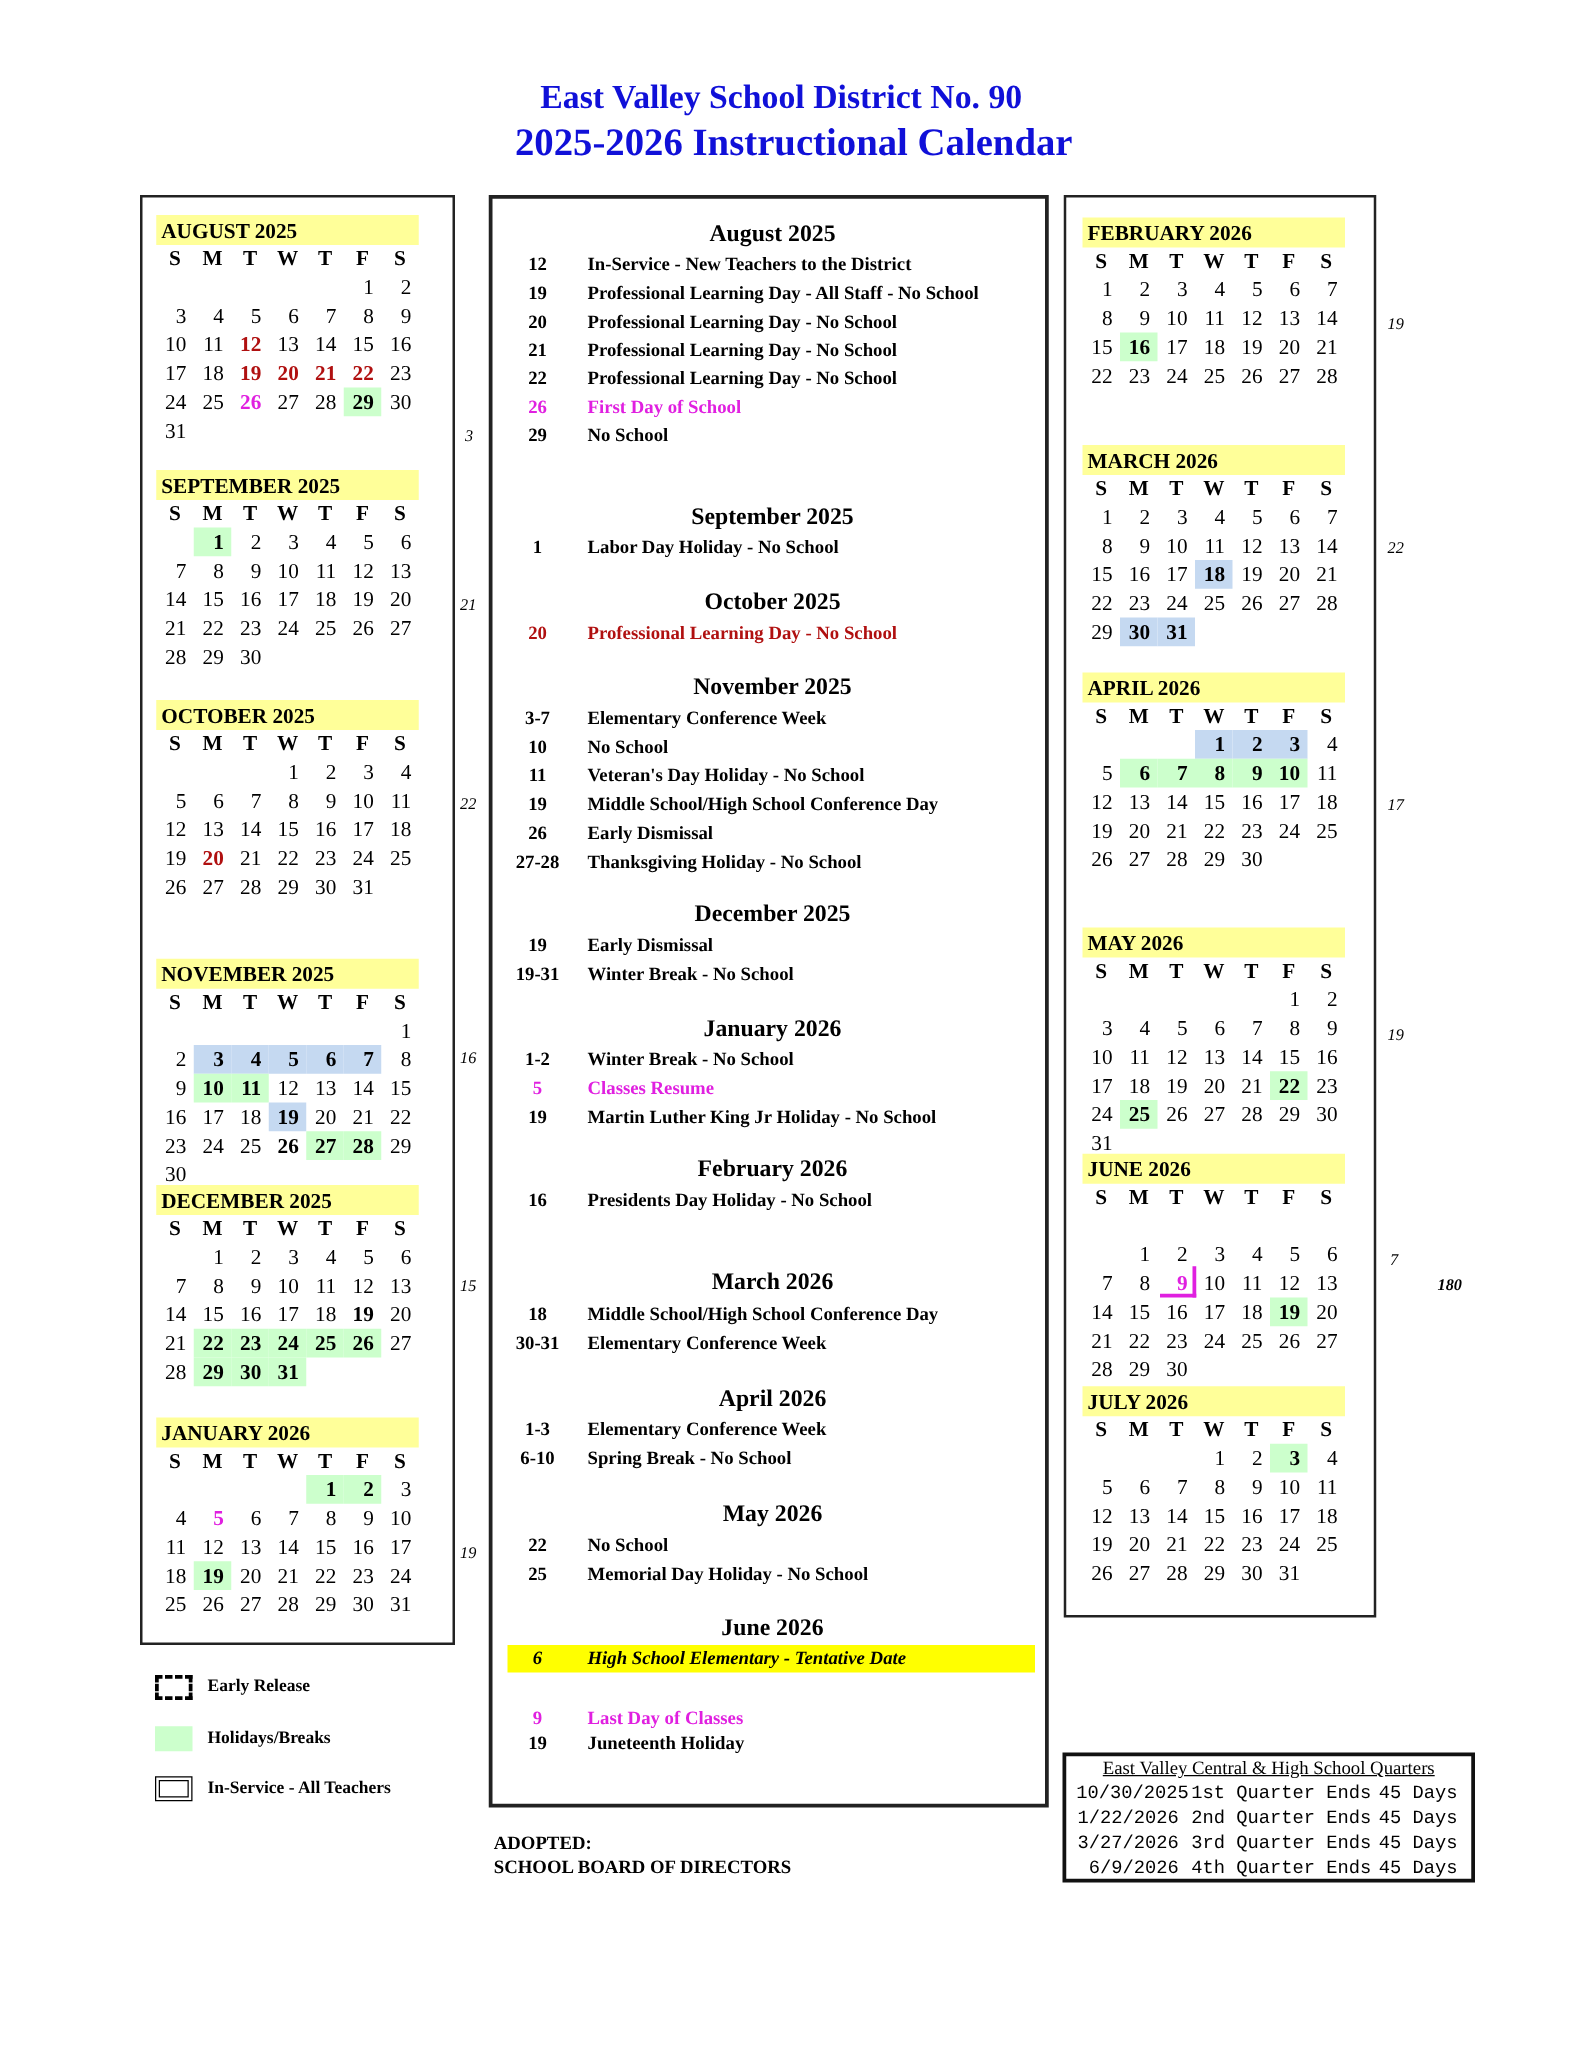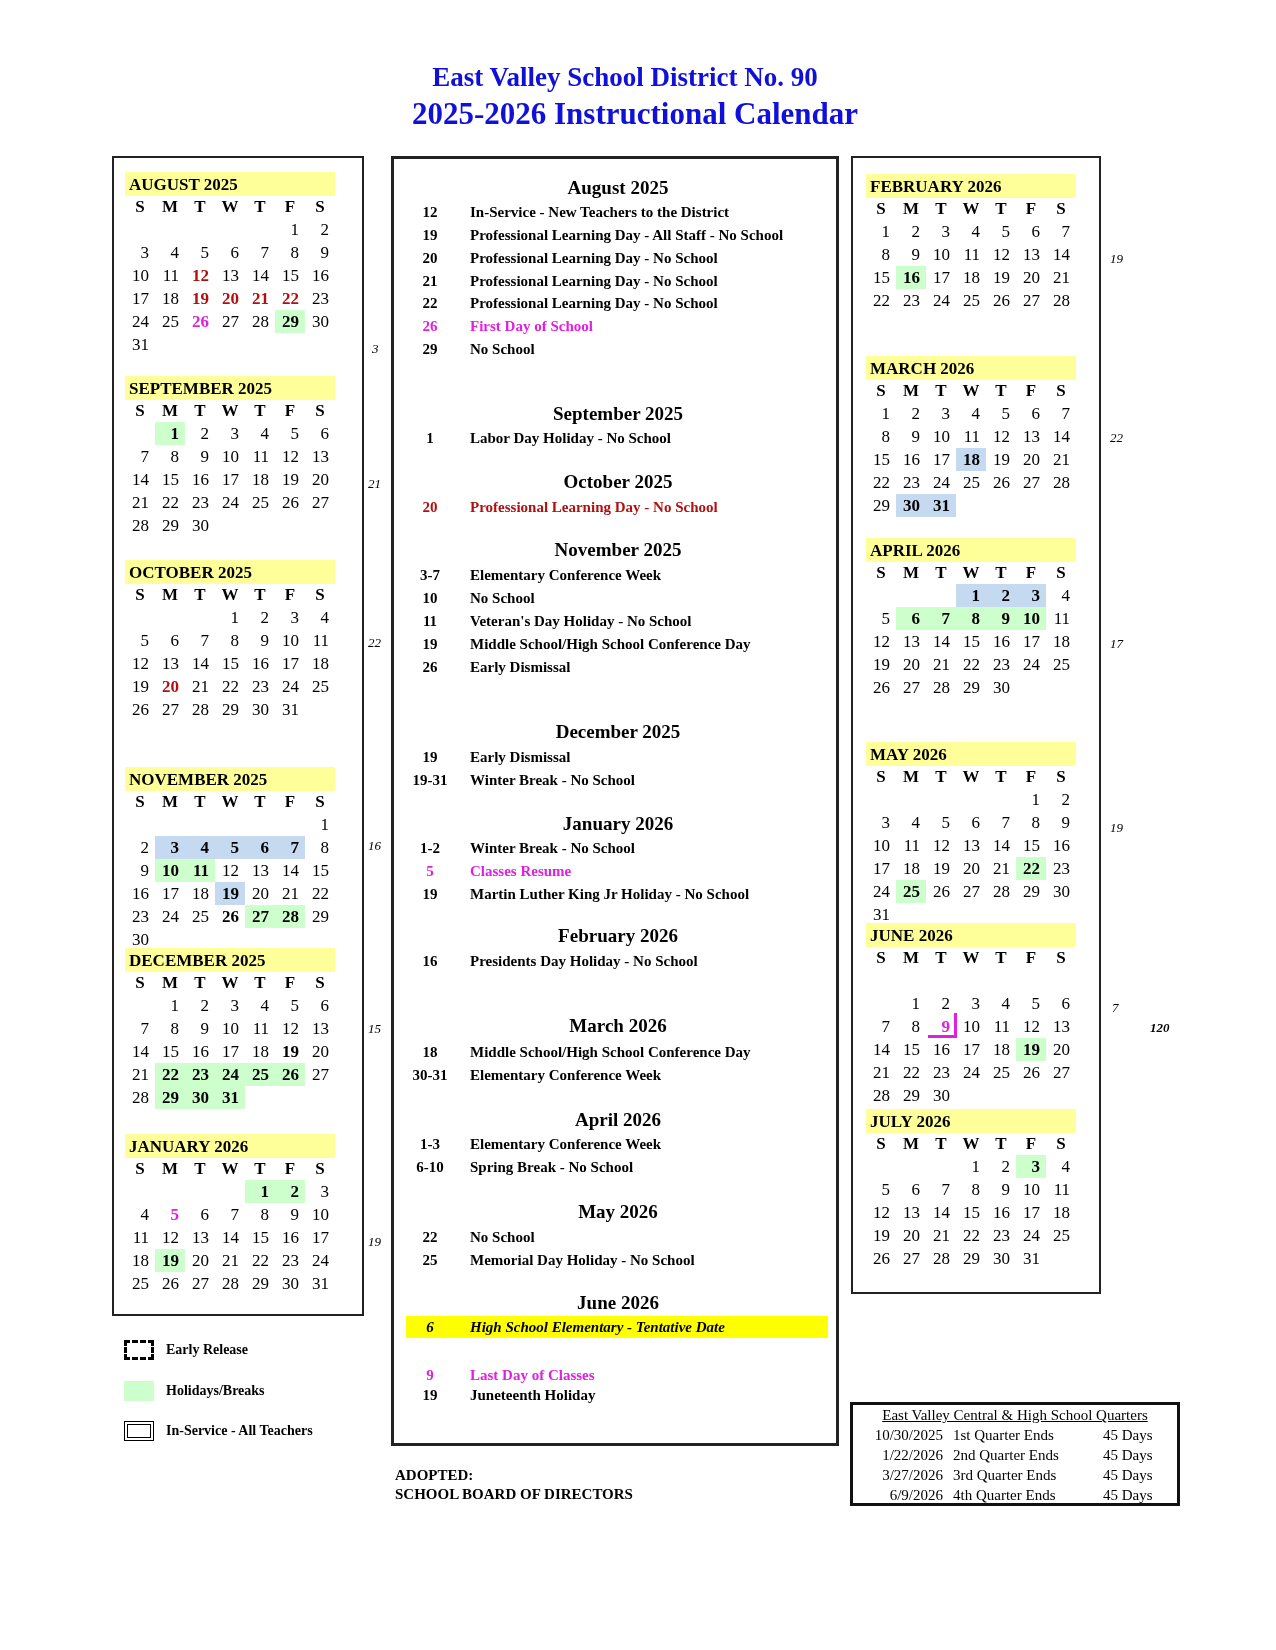--- a/index.html
+++ b/index.html
@@ -47,21 +47,21 @@
   .sw.dash { border:3px dashed #000; }
   .sw.green { background:#ccffcc; }
   .sw.double { border:4px double #000; }
 
   .adopted { position:absolute; left:395px; top:1466px; font-weight:bold; font-size:15px; line-height:19px; }
 
   .quarters { position:absolute; left:850px; top:1402px; width:330px; height:104px; border:3px solid #111;
               box-sizing:border-box; font-size:15px; }
   .quarters .qh { text-align:center; text-decoration:underline; height:20px; line-height:20px; }
   .qrow { position:relative; height:20px; line-height:20px; }
-  .qrow span { position:absolute; }
+  .qrow span { position:absolute;font-family:Liberation Mono, monospace; }
   .qrow .qd { left:8px; width:82px; text-align:right; }
   .qrow .ql { left:100px; }
   .qrow .qn { left:250px; }
 </style>
 </head>
 <body>
 
 <div class="abs title1">East Valley School District No. 90</div>
 <div class="abs title2">2025-2026 Instructional Calendar</div>
 
@@ -119,20 +119,24 @@
       <span class="d">11</span>
       <span class="t">Veteran's Day Holiday - No School</span>
     </div>
     <div class="ev" style="top: 474px;">
       <span class="d">19</span>
       <span class="t">Middle School/High School Conference Day</span>
     </div>
     <div class="ev" style="top: 497px;">
       <span class="d">26</span>
       <span class="t">Early Dismissal</span>
+    </div>
+    <div class="ev" style="top: 520px;">
+      <span class="d">27-28</span>
+      <span class="t">Thanksgiving Holiday - No School</span>
     </div>
     <div class="ev-month" style="top: 562px;">December 2025</div>
     <div class="ev" style="top: 587px;">
       <span class="d">19</span>
       <span class="t">Early Dismissal</span>
     </div>
     <div class="ev" style="top: 610px;">
       <span class="d">19-31</span>
       <span class="t">Winter Break - No School</span>
     </div>
@@ -776,21 +780,21 @@
     <div class="count" style="left: 368px; top: 476px;">21</div>
     <div class="count" style="left: 368px; top: 635px;">22</div>
     <div class="count" style="left: 368px; top: 838px;">16</div>
     <div class="count" style="left: 368px; top: 1021px;">15</div>
     <div class="count" style="left: 368px; top: 1234px;">19</div>
     <div class="count" style="left: 1110px; top: 251px;">19</div>
     <div class="count" style="left: 1110px; top: 430px;">22</div>
     <div class="count" style="left: 1110px; top: 636px;">17</div>
     <div class="count" style="left: 1110px; top: 820px;">19</div>
     <div class="count" style="left: 1112px; top: 1000px;">7</div>
-    <div class="total" style="left: 1150px; top: 1020px;">120</div>
+    <div class="total" style="left: 1150px; top: 1020px;">180</div>
   </div>
 
 <div id="legend">
   <div class="legend-item" style="top:1340px">
     <span class="sw dash"></span>
     <span class="lbl">Early Release</span>
   </div>
   <div class="legend-item" style="top:1381px">
     <span class="sw green"></span>
     <span class="lbl">Holidays/Breaks</span>

